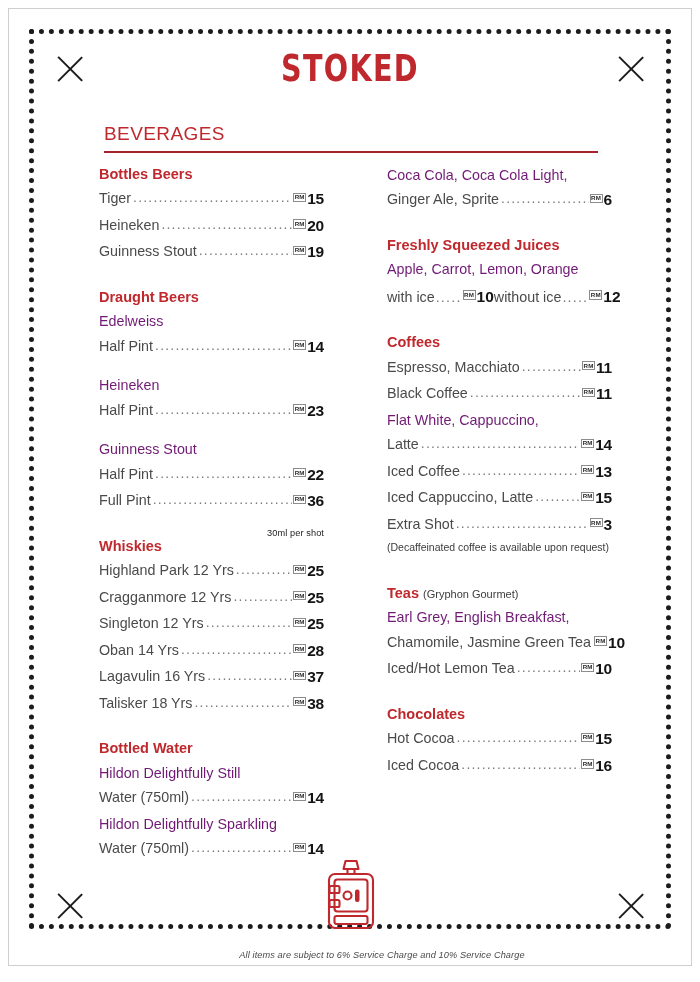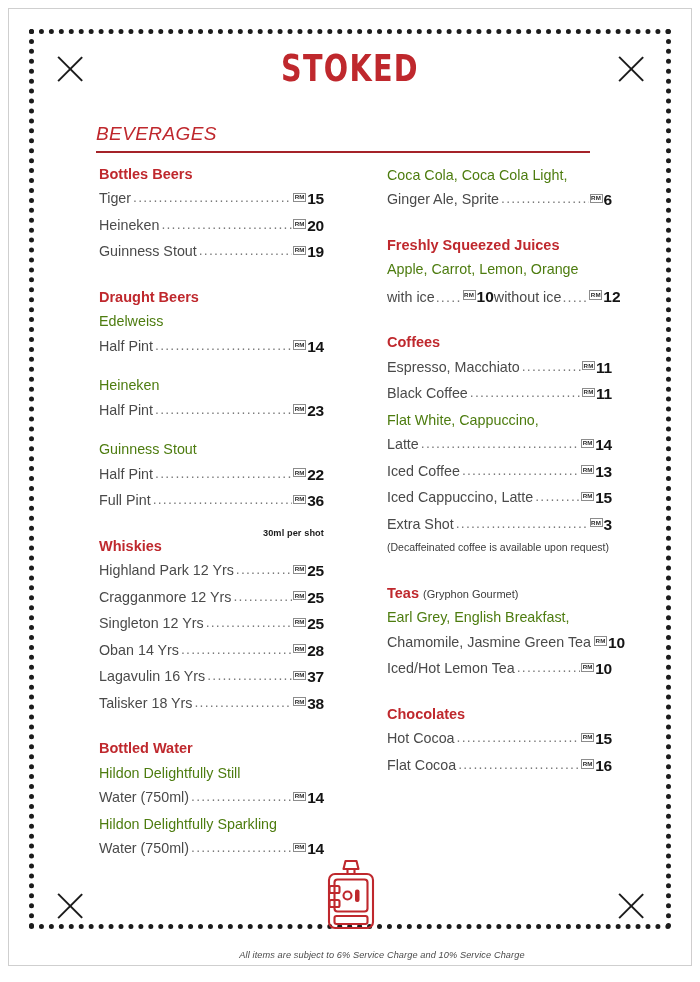--- a/index.html
+++ b/index.html
@@ -79,24 +79,23 @@
     font-size: 37px;
     letter-spacing: 1.5px;
     color: #bf282d;
     transform: scaleX(0.86);
     line-height: 1;
   }
 
   
   .section-title-wrap {
     position: absolute;
-    left: 96px;
+    left: 104px;
     top: 123px;
     width: 494px;
-    font-style: italic;
   }
   .section-title {
     font-size: 19px;
     color: #bf282d;
     letter-spacing: 0.4px;
     line-height: 1.2;
     font-weight: 400;
   }
   .section-rule {
     margin-top: 5px;
@@ -152,21 +151,21 @@
   }
   .row .price {
     flex: 0 0 auto;
     font-weight: 700;
     font-size: 15.5px;
     color: #141414;
     letter-spacing: -0.2px;
   }
   .plain {
     font-size: 14.3px;
-    color: #4d7c0f;
+    color: #701a75;
     line-height: 1.71;
     white-space: nowrap;
   }
 
   
   .rm {
     display: inline-block;
     font-size: 6.2px;
     font-weight: 700;
     letter-spacing: 0.2px;
@@ -183,21 +182,21 @@
   .spacer-md { height: 20px; }
   .spacer-lg { height: 26px; }
 
   
   .shot-badge {
     position: absolute;
     right: 0;
     top: -8px;
     text-align: right;
     font-size: 9.2px;
-    font-weight: 700;
+    font-weight: 400;
     color: #1b1b1b;
     line-height: 1.35;
     letter-spacing: 0.1px;
   }
   .shot-badge .rule {
     height: 1.3px;
     background: #d98b8f;
     margin: 0.5px 0;
   }
 
@@ -477,21 +476,21 @@
       <div class="spacer-md"></div>
 
       <div class="group">
         <div class="group-head">Chocolates</div>
         <div class="row">
           <span class="name">Hot Cocoa</span>
           <span class="leader">...............................</span>
           <span class="price"><span class="rm">RM</span><span>15</span></span>
         </div>
         <div class="row">
-          <span class="name">Flat Cocoa</span>
+          <span class="name">Iced Cocoa</span>
           <span class="leader">...............................</span>
           <span class="price"><span class="rm">RM</span><span>16</span></span>
         </div>
       </div>
 
     </div>
   </div>
 
   <div class="footer-icon">
     <svg viewBox="0 0 62 78" width="62" height="78" fill="none" stroke="#bf282d" stroke-width="2.1" stroke-linejoin="round" stroke-linecap="round">

